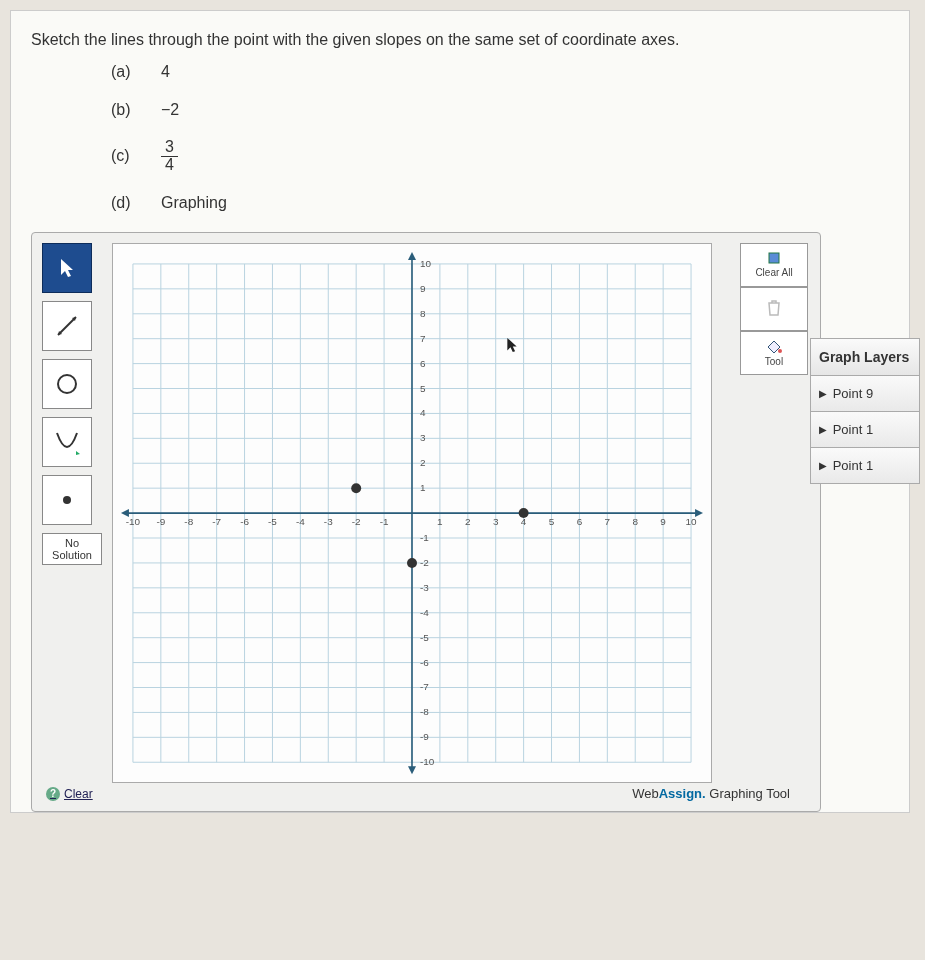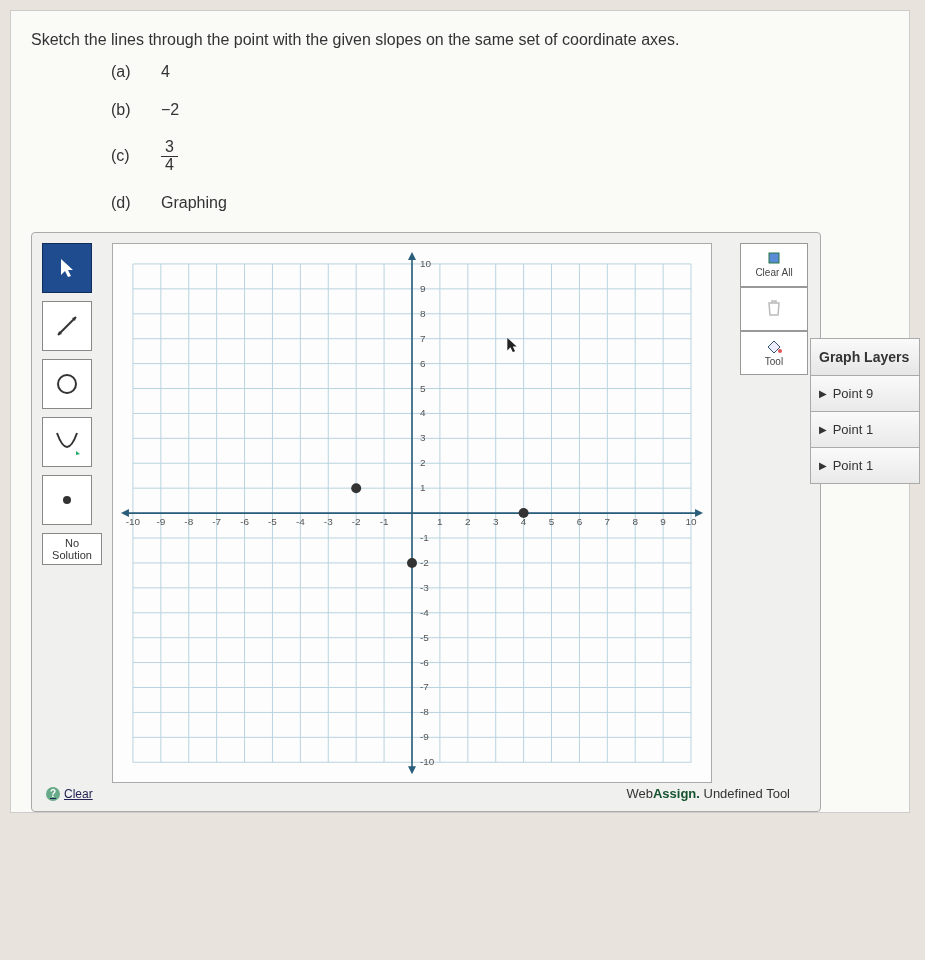--- a/index.html
+++ b/index.html
@@ -51,21 +51,21 @@
   }
   .grid-svg { position:absolute; inset:0; }
   .axis-label { font-size: 10px; fill:#555; }
   .plotted-point { fill:#333; }
 
   
   .right-col { position:absolute; right:10px; top:10px; width:72px; display:flex; flex-direction:column; gap:0; align-items:center;}
   .right-btn { width:68px; height:44px; background:#fff; border:1px solid #999; font-size:10px; display:flex; flex-direction:column; align-items:center; justify-content:center; gap:2px; cursor:pointer; color:#444;}
   .right-btn.disabled { color:#bbb; cursor:default; }
   .footer-brand { position:absolute; right:30px; bottom:10px; font-size:13px; color:#333; }
-  .footer-brand b { color:#14532d; }
+  .footer-brand b { color:#0369a1; }
 
   
   .layers-panel {
     position:absolute; left: 810px; top: 338px; width: 110px;
   }
   .layers-header {
     background: linear-gradient(#fafafa,#e6e6e6); border:1px solid #aaa;
     padding: 10px 8px; font-size: 14px; font-weight: bold; color:#333;
   }
   .layers-item {
@@ -261,21 +261,21 @@
       <div class="right-btn">
         <svg width="18" height="16">
             <path d="M3 9l6-6 6 6-6 6Z" fill="#eef" stroke="#357"></path>
             <circle cx="15" cy="13" r="2" fill="#d55"></circle>
           </svg>
         <span>Tool</span>
       </div>
     </div>
 
     <div class="footer-brand">
-      <span>Web</span><b>Assign.</b><span> Undefined Tool</span>
+      <span>Web</span><b>Assign.</b><span> Graphing Tool</span>
     </div>
   </div>
 
 </div>
 
 <div class="layers-panel">
   <div class="layers-header">Graph Layers</div>
   <div class="layers-item">
     <span class="arrow-right">▶</span>
     <span>Point 9</span>

